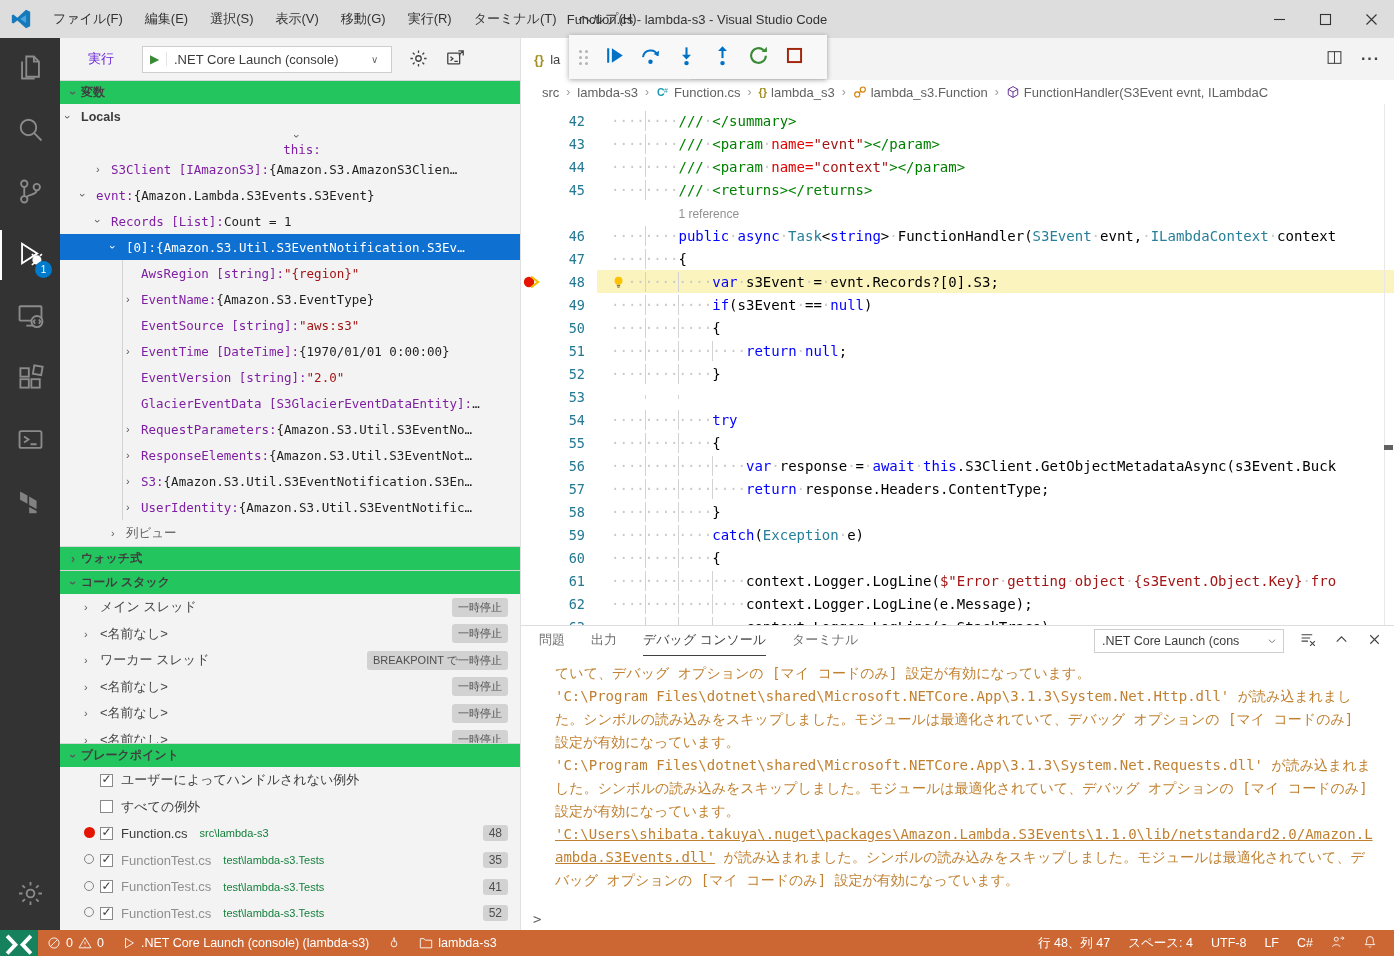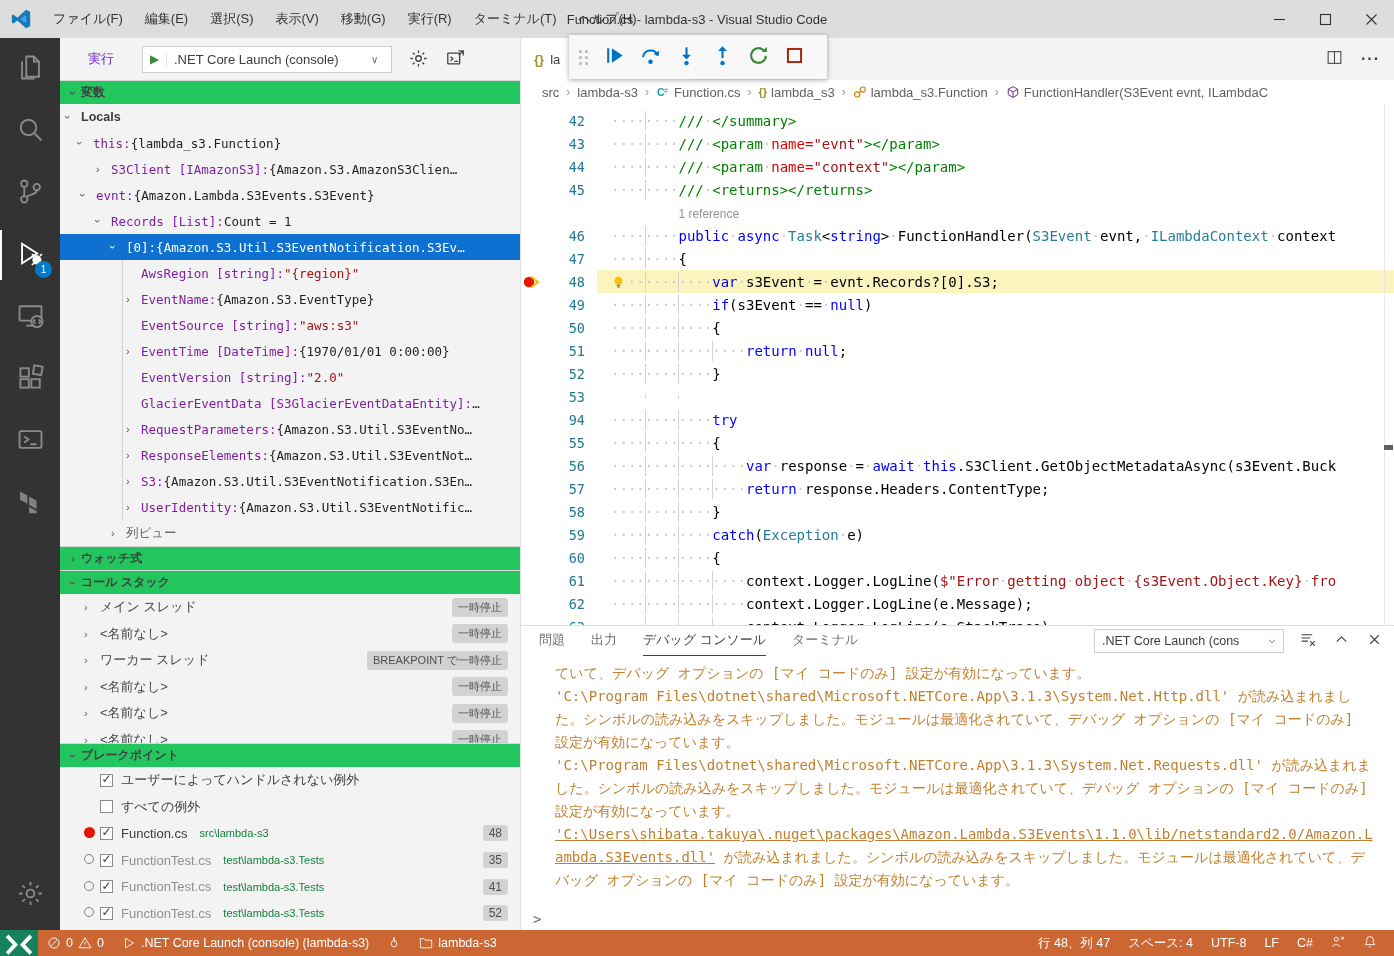--- a/index.html
+++ b/index.html
@@ -252,21 +252,21 @@
 
     <div class="sect-header">
       <span class="sect-chev"><span class="chev-exp">›</span></span>
       <span>変数</span>
     </div>
     <div id="vars-rows">
         <div class="tree-row" style="padding-left: 6px;">
           <span class="tchev"><span class="chev-exp">›</span></span>
           <span class="vn-bold">Locals</span>
         </div>
-        <div class="tree-row" style="padding-left: 18px;">
+        <div class="tree-row" style="padding-left: 24px; flex-direction: column;">
           <span class="tchev"><span class="chev-exp">›</span></span>
           <span class="vn">this:</span>
           <span class="vv"> {lambda_s3.Function}</span>
         </div>
         <div class="tree-row" style="padding-left: 36px;">
           <span class="tchev">›</span>
           <span class="vn">S3Client [IAmazonS3]:</span>
           <span class="vv"> {Amazon.S3.AmazonS3Clien…</span>
         </div>
         <div class="tree-row" style="padding-left: 21px;">
@@ -582,21 +582,21 @@
             <span class="ct"><span class="guide" style="left: 4ch;"></span><span class="guide" style="left: 8ch;"></span><span class="ws">·</span><span class="ws">·</span><span class="ws">·</span><span class="ws">·</span><span class="ws">·</span><span class="ws">·</span><span class="ws">·</span><span class="ws">·</span><span class="ws">·</span><span class="ws">·</span><span class="ws">·</span><span class="ws">·</span><span class="tk-d">}</span></span>
           </div>
           <div class="crow">
             <span class="glyph"></span>
             <span class="lnum">53</span>
             <span class="fold"></span>
             <span class="ct"><span class="guide" style="left: 4ch;"></span><span class="guide" style="left: 8ch;"></span></span>
           </div>
           <div class="crow">
             <span class="glyph"></span>
-            <span class="lnum">94</span>
+            <span class="lnum">54</span>
             <span class="fold"></span>
             <span class="ct"><span class="guide" style="left: 4ch;"></span><span class="guide" style="left: 8ch;"></span><span class="ws">·</span><span class="ws">·</span><span class="ws">·</span><span class="ws">·</span><span class="ws">·</span><span class="ws">·</span><span class="ws">·</span><span class="ws">·</span><span class="ws">·</span><span class="ws">·</span><span class="ws">·</span><span class="ws">·</span><span class="tk-k">try</span></span>
           </div>
           <div class="crow">
             <span class="glyph"></span>
             <span class="lnum">55</span>
             <span class="fold"></span>
             <span class="ct"><span class="guide" style="left: 4ch;"></span><span class="guide" style="left: 8ch;"></span><span class="ws">·</span><span class="ws">·</span><span class="ws">·</span><span class="ws">·</span><span class="ws">·</span><span class="ws">·</span><span class="ws">·</span><span class="ws">·</span><span class="ws">·</span><span class="ws">·</span><span class="ws">·</span><span class="ws">·</span><span class="tk-d">{</span></span>
           </div>
           <div class="crow">

